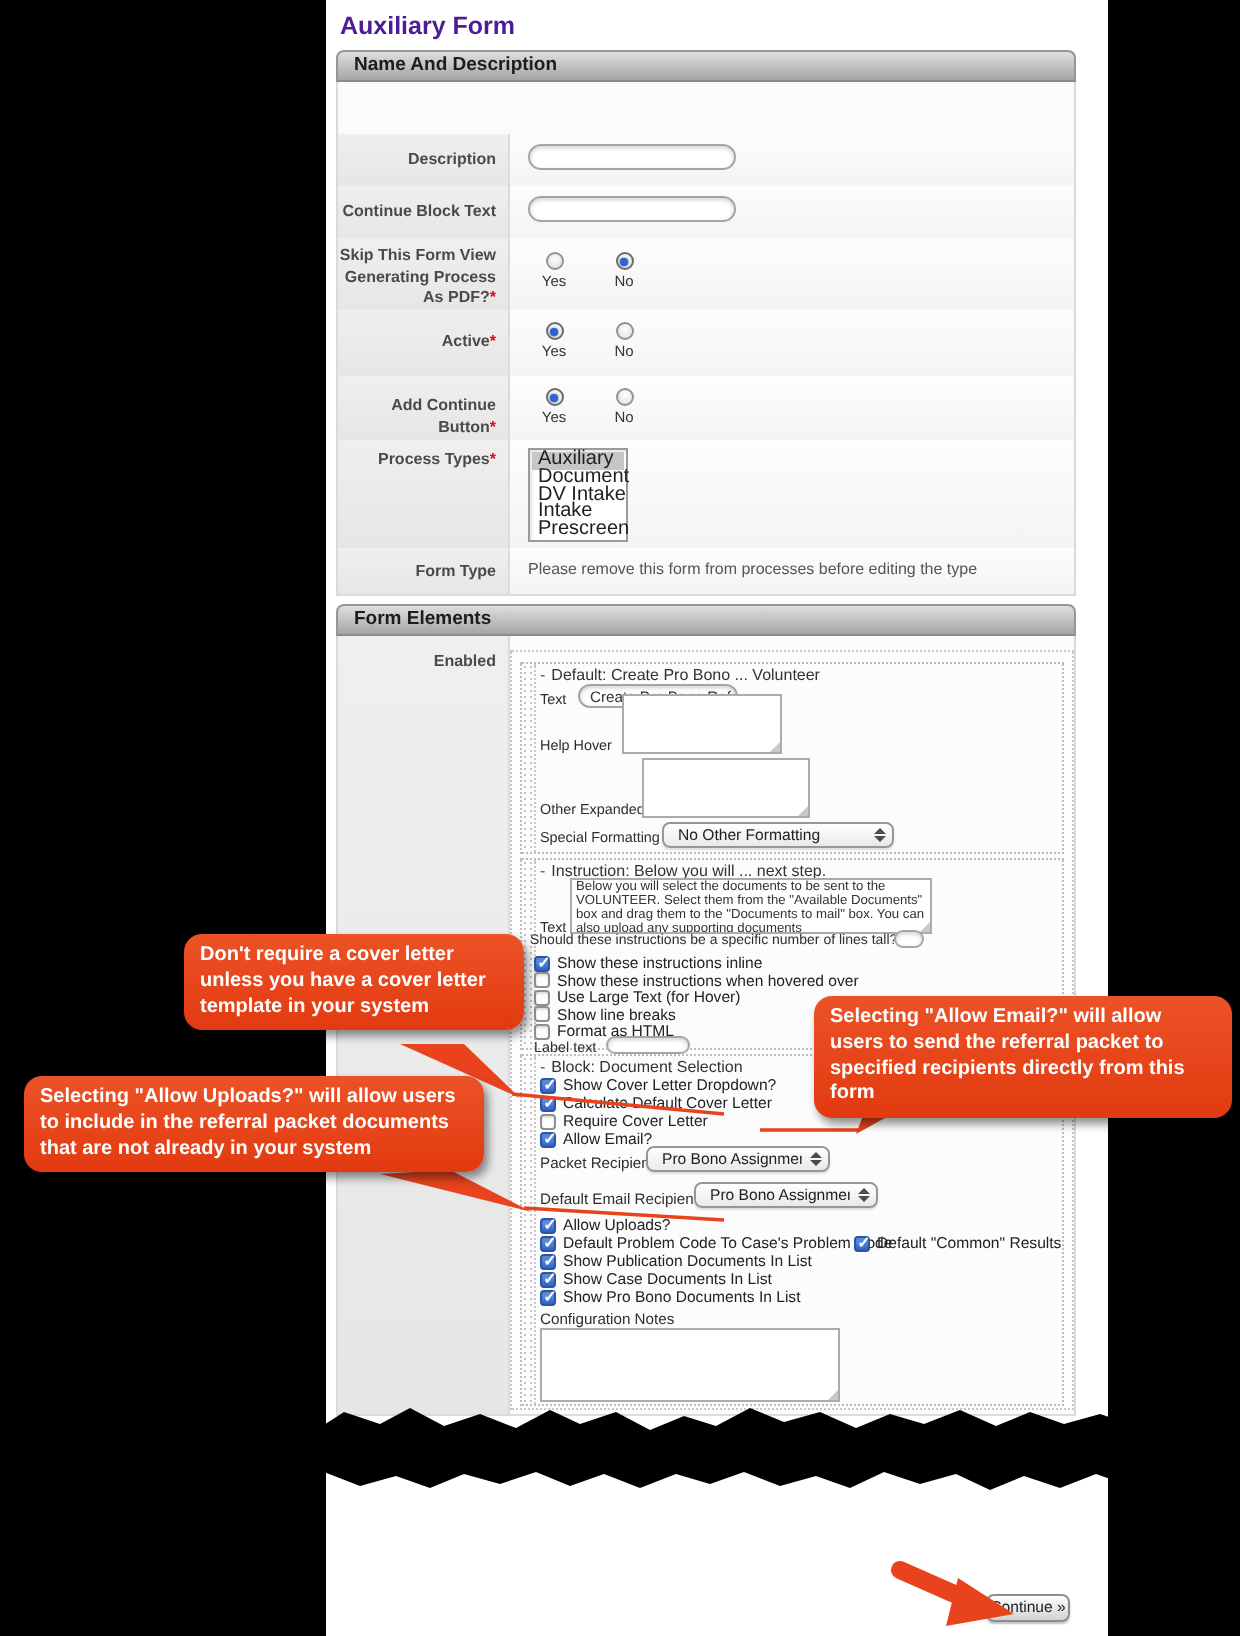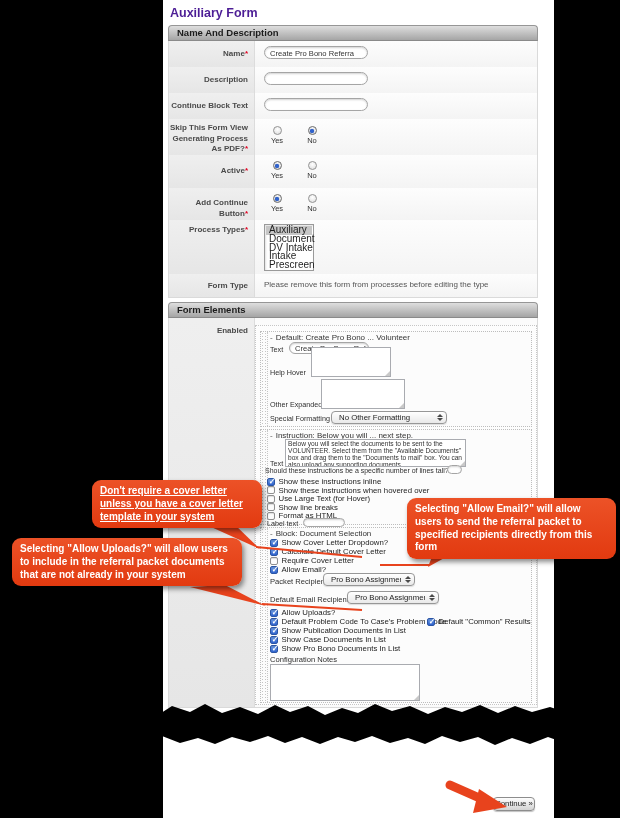--- a/index.html
+++ b/index.html
@@ -65,25 +65,20 @@
 
 <div id="canvas">
 
   <div class="page">
 
     <div class="title abs" style="left:7px;top:6px;">Auxiliary Form</div>
 
     <div class="secbar abs" style="left:5px;top:25px;width:370px;height:16px;">Name And Description</div>
     <div class="tbl abs" style="left:5px;top:41px;width:370px;height:257px;">
 
-      <div class="row" style="top:0;height:26px;">
-        <div class="lblcol"></div>
-        <div class="flabel" style="left:0;top:8px;width:79px;"><span>Name</span><span class="req">*</span></div>
-        <div class="inp" style="left:95px;top:5px;width:104px;">Create Pro Bono Referra</div>
-      </div>
 
       <div class="row" style="top:26px;height:26px;">
         <div class="lblcol"></div>
         <div class="flabel" style="left:0;top:8px;width:79px;">Description</div>
         <div class="inp" style="left:95px;top:5px;width:104px;"></div>
       </div>
 
       <div class="row" style="top:52px;height:26px;">
         <div class="lblcol"></div>
         <div class="flabel" style="left:0;top:8px;width:79px;">Continue Block Text</div>
@@ -287,17 +282,17 @@
     <polygon fill="#e8431d" points="436,546 466,546 428,567"></polygon>
     <line x1="430" y1="565" x2="380" y2="565" stroke="#e8431d" stroke-width="1.8"></line>
     <polygon fill="#e8431d" points="190,587 225,585 266,606"></polygon>
     <line x1="262" y1="604" x2="362" y2="610" stroke="#e8431d" stroke-width="1.8"></line>
     <g>
       <line x1="450" y1="785" x2="484" y2="800" stroke="#e8431d" stroke-width="9" stroke-linecap="round"></line>
       <polygon fill="#e8431d" points="479,789 507,807 473,813"></polygon>
     </g>
   </svg>
 
-  <div class="callout" style="left:92px;top:480px;width:170px;text-decoration:underline;">Don't require a cover letter unless you have a cover letter template in your system</div>
+  <div class="callout" style="left:92px;top:467px;width:170px;">Don't require a cover letter unless you have a cover letter template in your system</div>
   <div class="callout" style="left:407px;top:498px;width:209px;">Selecting "Allow Email?" will allow users to send the referral packet to specified recipients directly from this form</div>
   <div class="callout" style="left:12px;top:538px;width:230px;">Selecting "Allow Uploads?" will allow users to include in the referral packet documents that are not already in your system</div>
 
 </div>
 
 </body></html>

